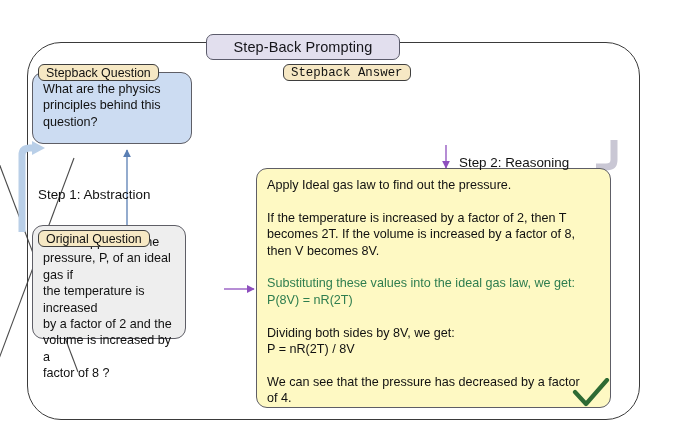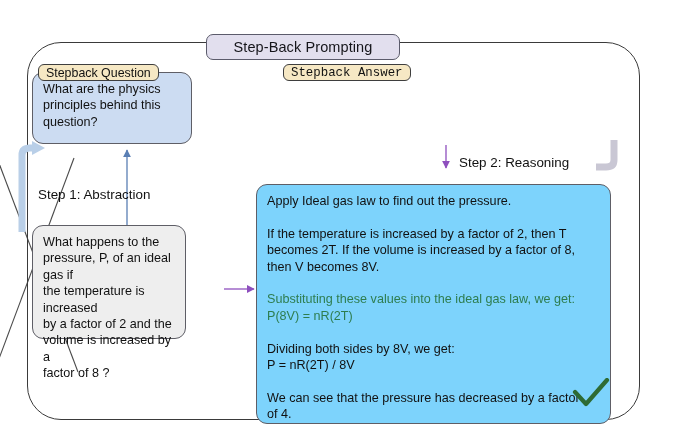--- a/index.html
+++ b/index.html
@@ -45,21 +45,21 @@
   
   #card-stepback-question{left:32px;top:72px;width:160px;height:72px;background:#ccdcf2;}
   #tab-stepback-question{left:38px;top:64px;}
 
   #card-stepback-answer{left:274px;top:80px;width:330px;height:63px;background:#ccdcf2;}
   #tab-stepback-answer{left:283px;top:64px;font-family:Liberation Mono, monospace;}
 
   #card-original-question{left:32px;top:225px;width:154px;height:114px;background:#eeeeee;}
   #tab-original-question{left:38px;top:230px;}
 
-  #card-final-answer{left:256px;top:184px;width:355px;height:240px;background:#7dd3fc;}
+  #card-final-answer{left:256px;top:168px;width:355px;height:240px;background:#fef9c3;}
   #tab-final-answer{left:264px;top:163px;}
 
   .green{color:#2e7d4f;}
 
   
   .step-label{position:absolute;font-size:13.4px;color:#111;white-space:nowrap;}
   #step1-label{left:38px;top:187px;}
   #step2-label{left:459px;top:147px;margin-top:8px;}
 
   
@@ -126,20 +126,21 @@
   <div class="tab" id="tab-stepback-answer">Stepback Answer</div>
 
   <div class="card" id="card-original-question">
     <div class="body">What happens to the
 pressure, P, of an ideal gas if
 the temperature is increased
 by a factor of 2 and the
 volume is increased by a
 factor of 8 ?</div>
   </div>
+  <div class="tab" id="tab-original-question">Original Question</div>
 
   <div class="card" id="card-final-answer">
     <div class="body"><span>Apply Ideal gas law to find out the pressure.</span>
 <span> </span>
 <span>If the temperature is increased by a factor of 2, then T
 becomes 2T. If the volume is increased by a factor of 8,
 then V becomes 8V.</span>
 <span> </span>
 <span class="green">Substituting these values into the ideal gas law, we get:
 P(8V) = nR(2T)</span>

